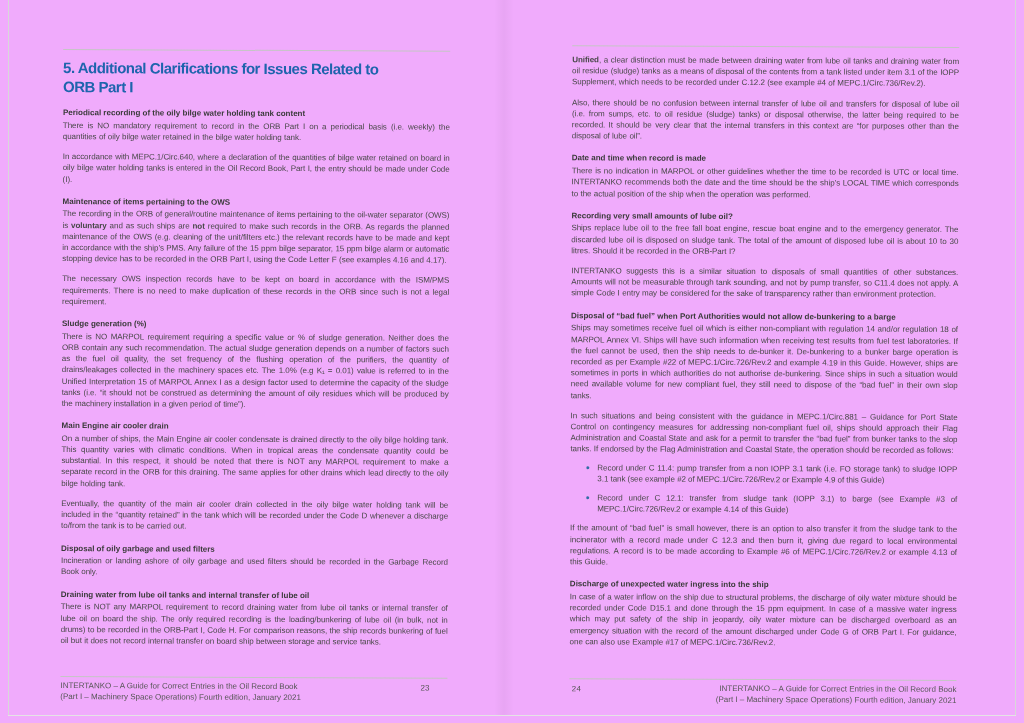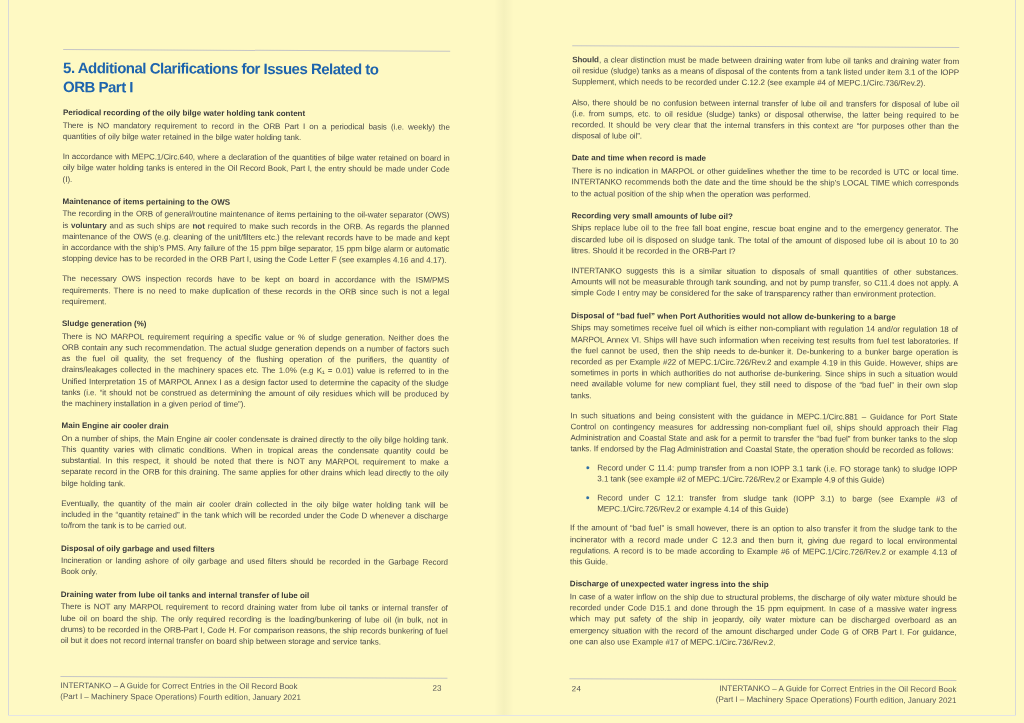--- a/index.html
+++ b/index.html
@@ -1,16 +1,16 @@
 <!DOCTYPE html>
 <html style="--accent_blue: #1e64ad; --bullet_blue: #2e6da4; --body_text: #474747; --heading_text: #3a3a3a; --rule: #c5c5c5; --footer_text: #565656; --page_edge: #d8d8d8;"><head>
 <meta charset="utf-8">
 <style>
   html,body{margin:0;padding:0;background:#fbfbfb;}
-  .sheet{position:relative;width:1024px;height:723px;background:#fef9c3;overflow:hidden;
+  .sheet{position:relative;width:1024px;height:723px;background:#f0abfc;overflow:hidden;
          font-family:"Liberation Sans", sans-serif;}
   .edge{position:absolute;background:var(--page_edge,#d8d8d8);}
   .edge-left{left:8px;top:0;bottom:7px;width:1px;}
   .edge-right{left:1015px;top:0;bottom:7px;width:1px;}
   .edge-bottom{left:8px;right:8px;bottom:7px;height:1px;background:#e4e4e4;}
   .gutter-shadow{position:absolute;left:494px;top:0;bottom:8px;width:20px;
          background:linear-gradient(90deg,rgba(0,0,0,0) 0%,rgba(0,0,0,0.035) 50%,rgba(0,0,0,0) 100%);}
   .leaf{position:absolute;inset:0;transform:rotate(0.25deg);transform-origin:50% 45%;}
   .page{position:absolute;}
   .page-left{left:62px;top:51px;width:387px;}
@@ -30,21 +30,21 @@
   .bullet-dot{position:absolute;left:16px;top:4px;width:3px;height:3px;border-radius:50%;
          background:var(--bullet_blue,#2e6da4);}
   .bullet-text{display:block;font-size:8px;line-height:11.2px;color:var(--body_text,#474747);
          text-align:justify;letter-spacing:-0.05px;}
   .footer{position:absolute;width:387px;border-top:1px solid var(--rule,#c5c5c5);padding-top:4px;
          font-size:8px;line-height:10.5px;color:var(--footer_text,#565656);}
   .footer-left{left:62px;top:678px;}
   .footer-right{left:571px;top:678px;text-align:right;}
   .footer .fline{display:block;}
   .pnum{position:absolute;top:5px;font-size:8px;color:var(--footer_text,#565656);}
-  .pnum-right-side{right:6px;text-align:right;}
+  .pnum-right-side{right:18px;text-align:right;}
   .pnum-left-side{left:2px;font-family:Liberation Mono, monospace;}
 </style>
 </head>
 <body>
 
 <div class="sheet">
   <div class="edge edge-left"></div>
   <div class="edge edge-right"></div>
   <div class="edge edge-bottom"></div>
   <div class="gutter-shadow"></div>
@@ -84,21 +84,21 @@
       <span class="fline">INTERTANKO – A Guide for Correct Entries in the Oil Record Book</span>
       <span class="fline">(Part I – Machinery Space Operations) Fourth edition, January 2021</span>
       <span class="pnum pnum-right-side">23</span>
     </div>
   </div>
 
   <div class="leaf">
     <div class="page page-right">
       <div class="rule top-rule"></div>
 
-      <p class="body"><b>Should</b><span>, a clear distinction must be made between draining water from lube oil tanks and draining water from oil residue (sludge) tanks as a means of disposal of the contents from a tank listed under item 3.1 of the IOPP Supplement, which needs to be recorded under C.12.2 (see example #4 of MEPC.1/Circ.736/Rev.2).</span></p>
+      <p class="body"><b>Unified</b><span>, a clear distinction must be made between draining water from lube oil tanks and draining water from oil residue (sludge) tanks as a means of disposal of the contents from a tank listed under item 3.1 of the IOPP Supplement, which needs to be recorded under C.12.2 (see example #4 of MEPC.1/Circ.736/Rev.2).</span></p>
       <p class="body gap">Also, there should be no confusion between internal transfer of lube oil and transfers for disposal of lube oil (i.e. from sumps, etc. to oil residue (sludge) tanks) or disposal otherwise, the latter being required to be recorded. It should be very clear that the internal transfers in this context are “for purposes other than the disposal of lube oil”.</p>
 
       <h3 class="shead">Date and time when record is made</h3>
       <p class="body">There is no indication in MARPOL or other guidelines whether the time to be recorded is UTC or local time. INTERTANKO recommends both the date and the time should be the ship’s LOCAL TIME which corresponds to the actual position of the ship when the operation was performed.</p>
 
       <h3 class="shead">Recording very small amounts of lube oil?</h3>
       <p class="body">Ships replace lube oil to the free fall boat engine, rescue boat engine and to the emergency generator. The discarded lube oil is disposed on sludge tank. The total of the amount of disposed lube oil is about 10 to 30 litres. Should it be recorded in the ORB-Part I?</p>
       <p class="body gap">INTERTANKO suggests this is a similar situation to disposals of small quantities of other substances. Amounts will not be measurable through tank sounding, and not by pump transfer, so C11.4 does not apply. A simple Code I entry may be considered for the sake of transparency rather than environment protection.</p>
 
       <h3 class="shead">Disposal of “bad fuel” when Port Authorities would not allow de-bunkering to a barge</h3>

